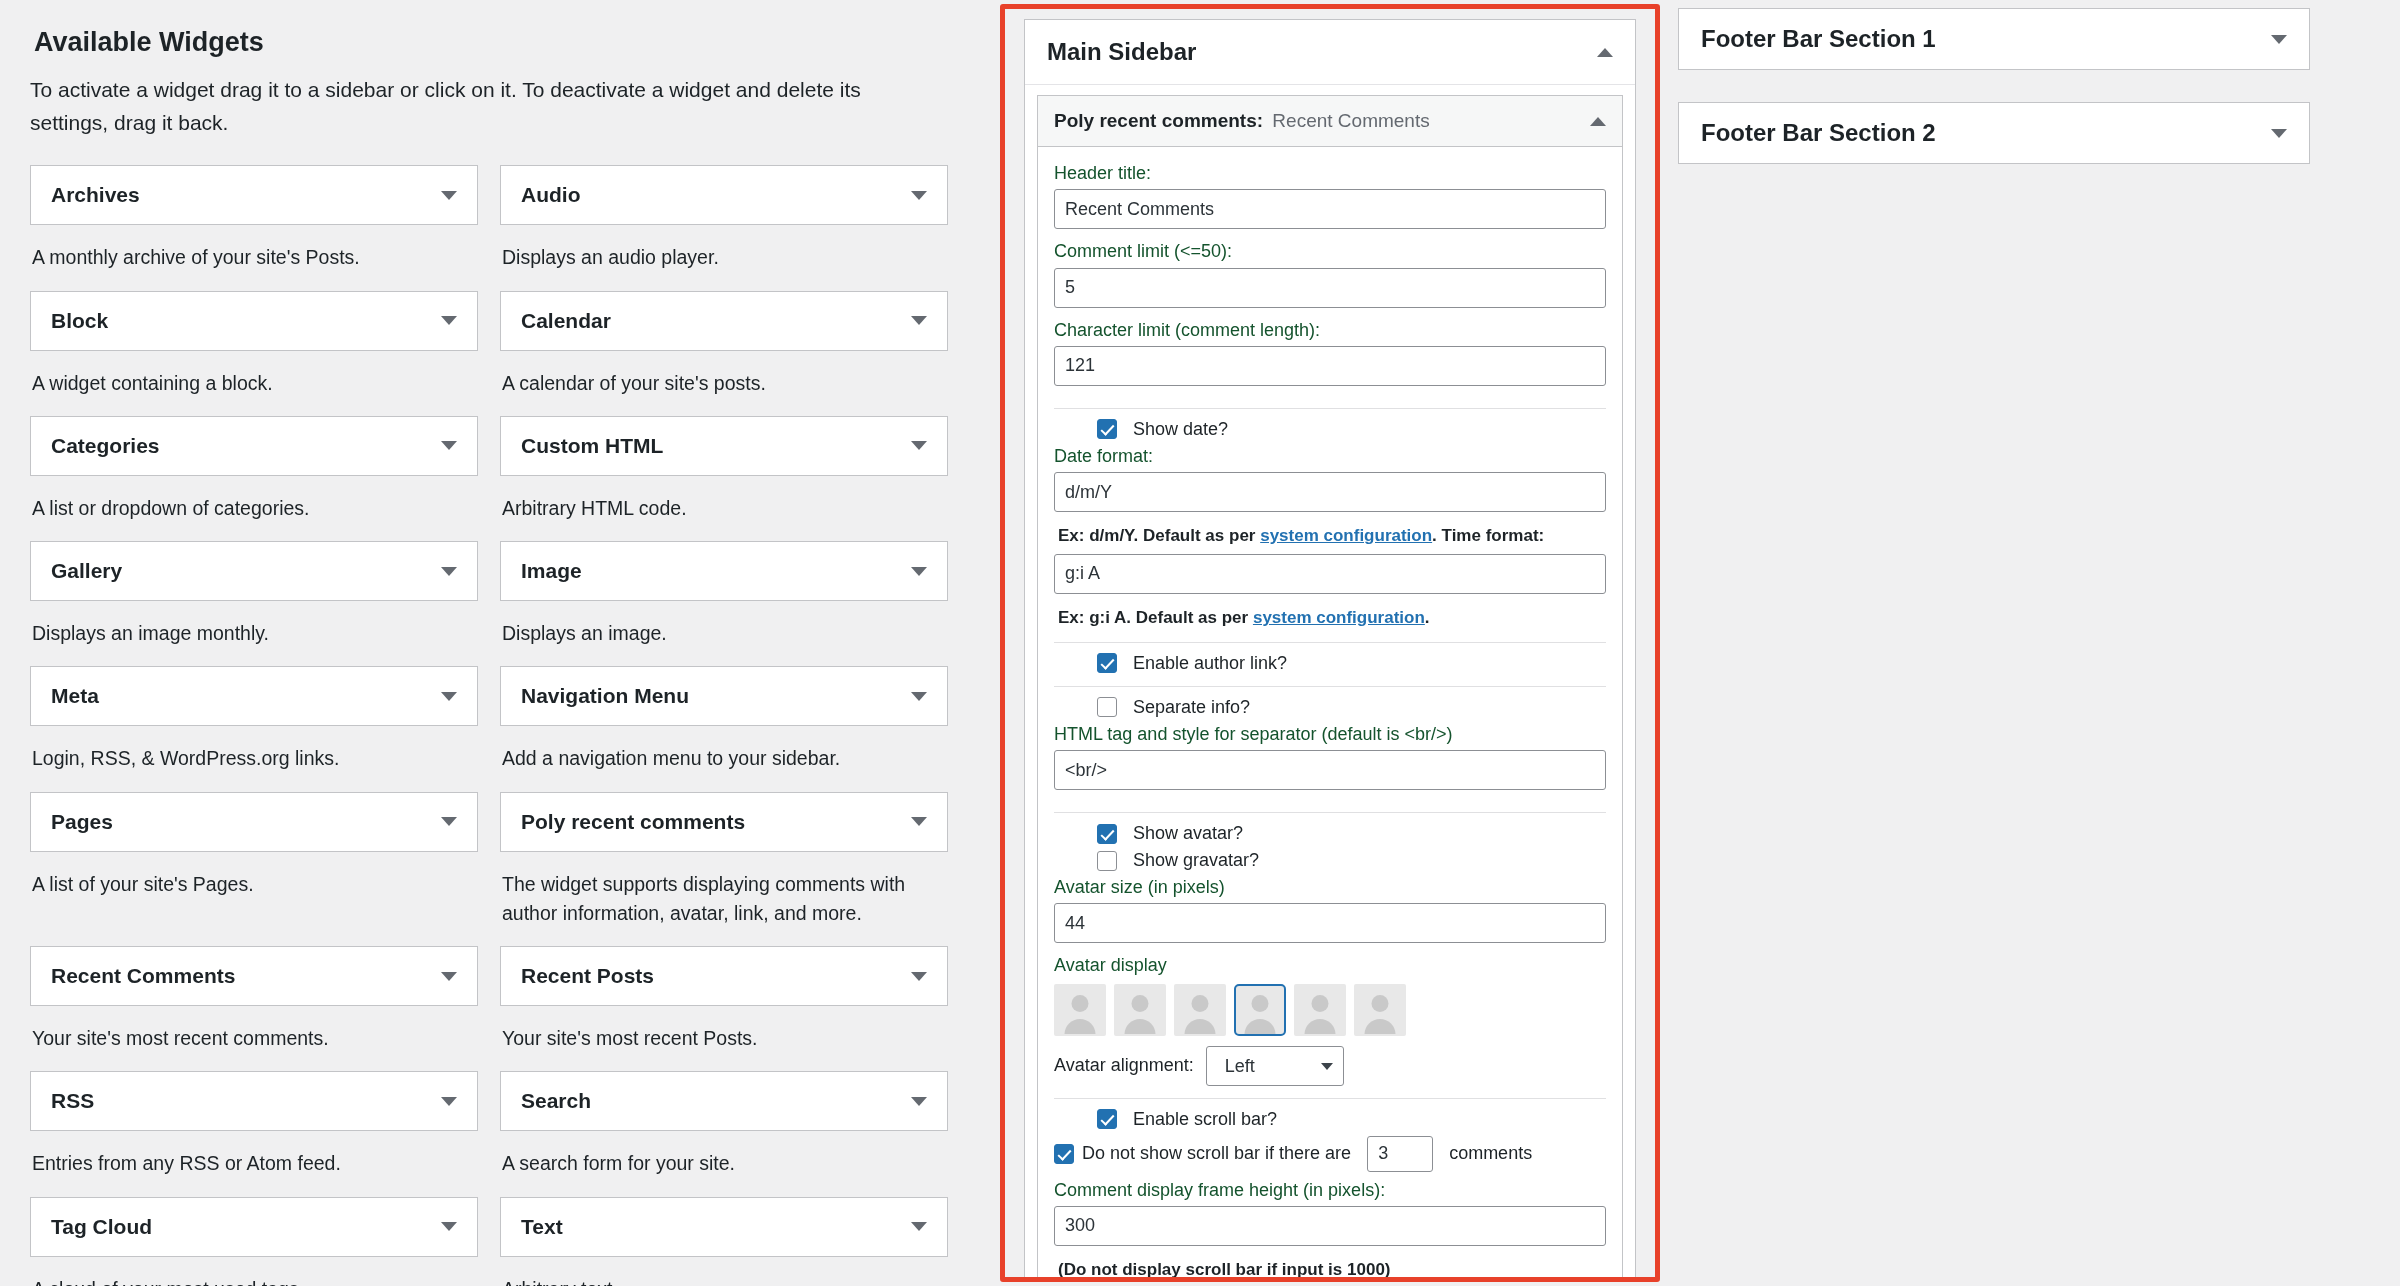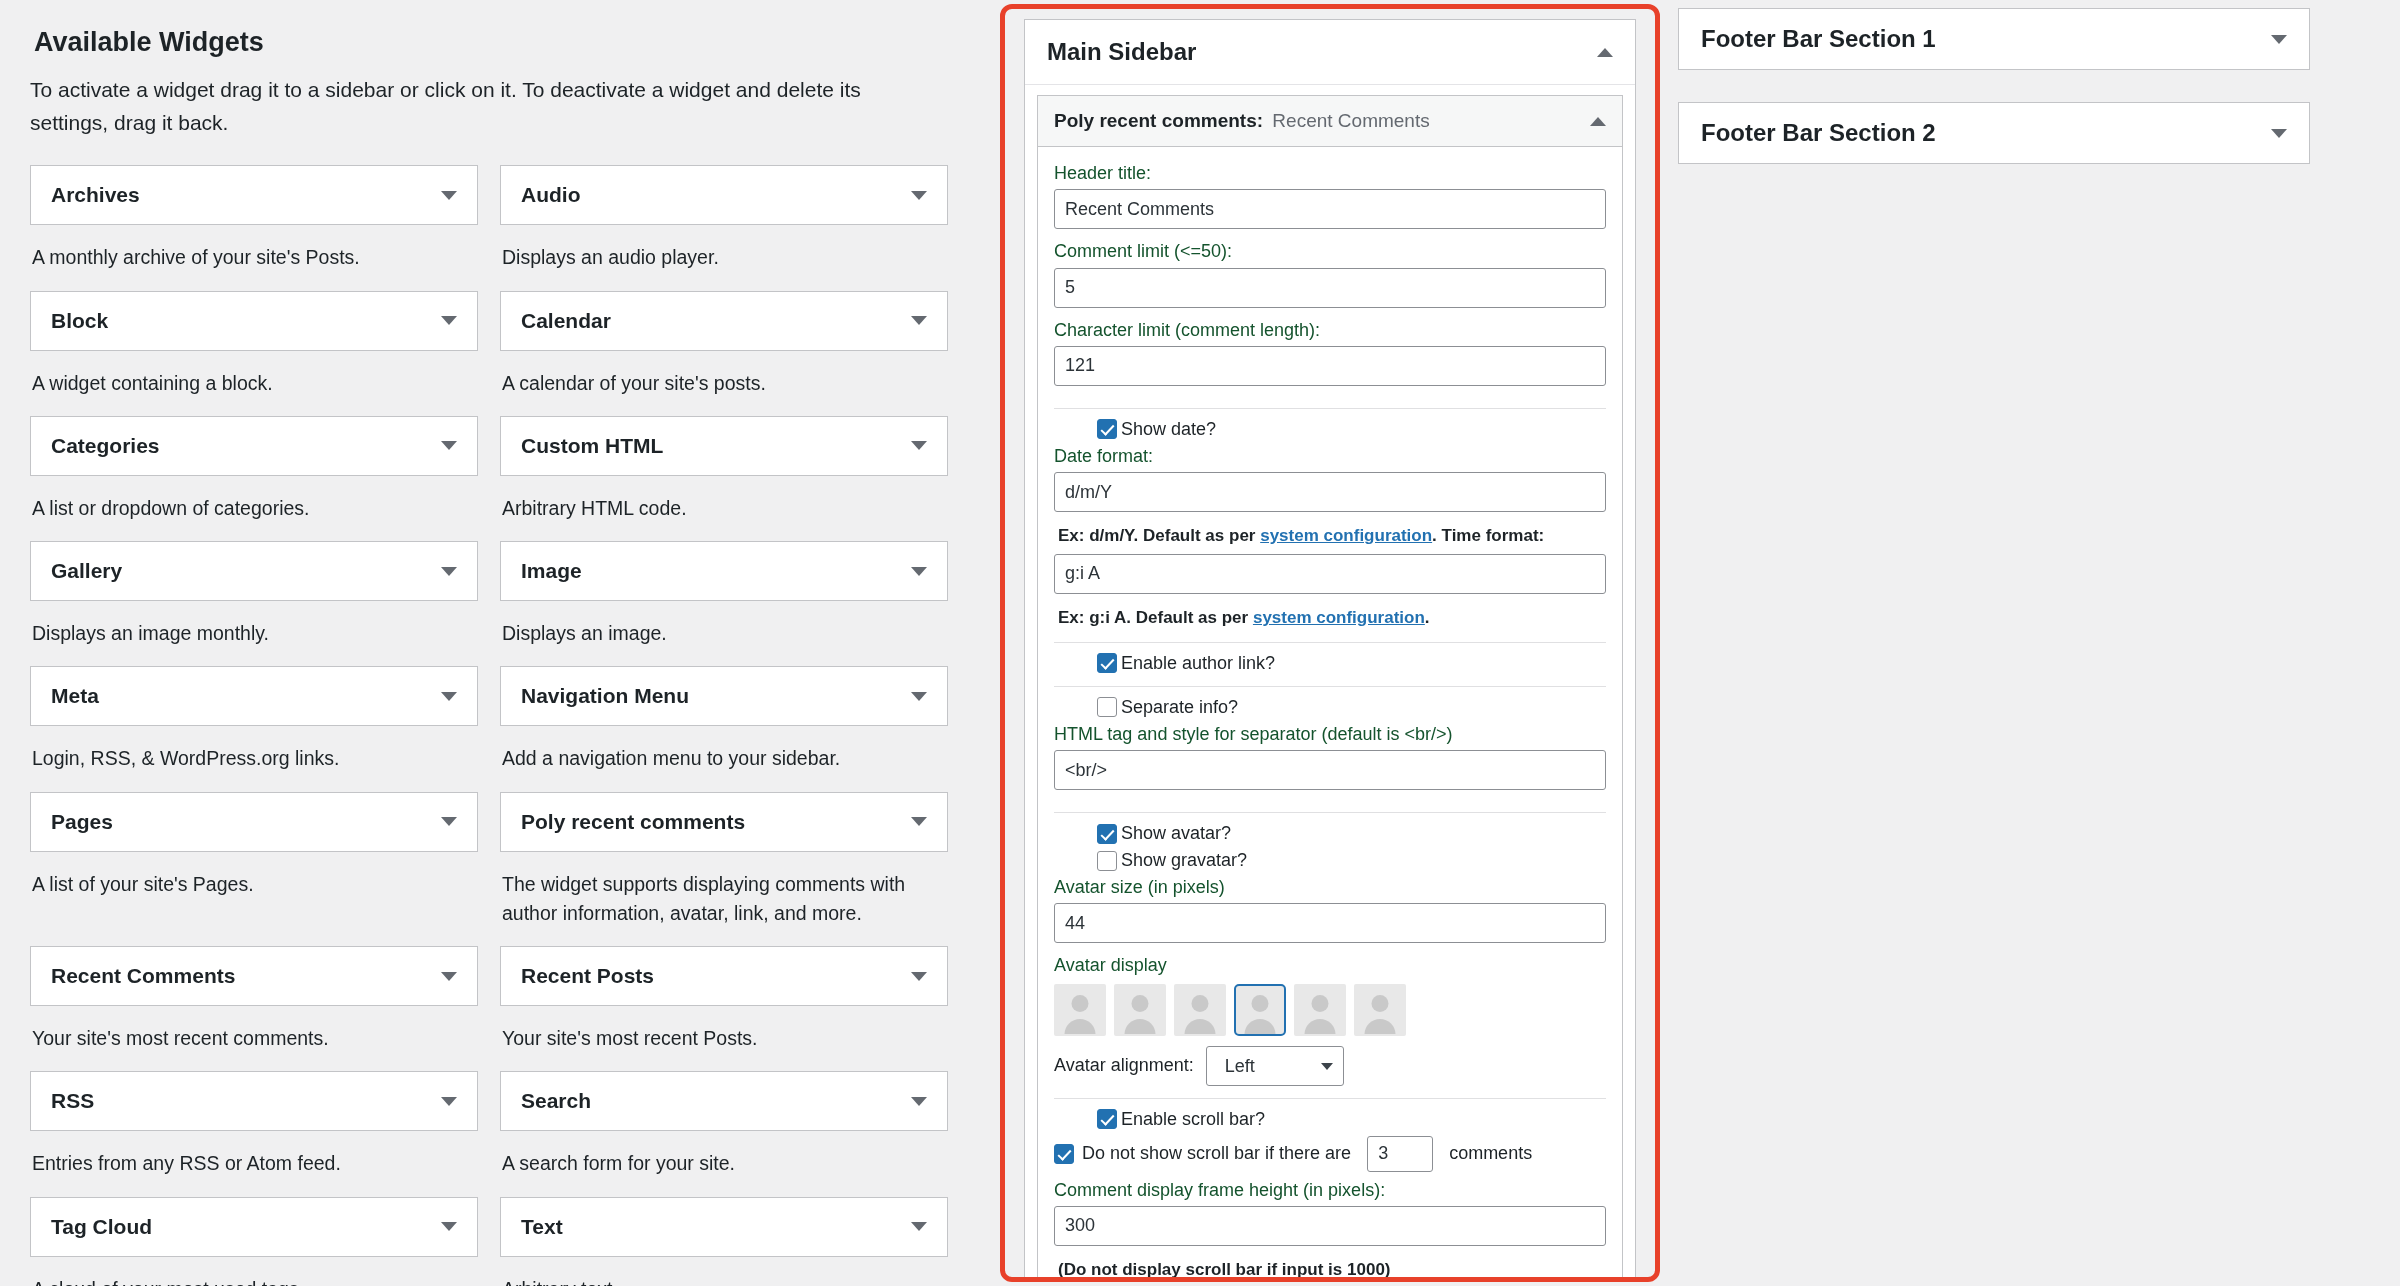--- a/index.html
+++ b/index.html
@@ -74,21 +74,21 @@
     padding: 18px 2px 18px 2px;
     min-height: 58px;
   }
 
   
   .red-frame {
     position: absolute;
     left: 1000px; top: 4px;
     width: 660px; height: 1278px;
     border: 5px solid #e8412a;
-    border-radius: 12px;
+    border-radius: 3px;
     background: #f0f0f1;
     padding: 10px 14px 0 14px;
     overflow: hidden;
   }
   .sidebar-panel {
     background: #fff;
     border: 1px solid #c3c4c7;
     width: 612px;
     margin: 0 auto;
   }
@@ -156,21 +156,21 @@
   }
   .txt.small {
     width: 66px;
     margin: 0 8px;
     height: 36px;
     text-align: left;
   }
   .cb-row {
     display: flex;
     align-items: center;
-    gap: 4px;
+    gap: 16px;
     margin: 6px 0 4px 0;
     padding-left: 43px;
   }
   .cb {
     width: 20px; height: 20px;
     border: 1px solid #8c8f94;
     border-radius: 3px;
     background: #fff;
     display: inline-block;
     position: relative;

